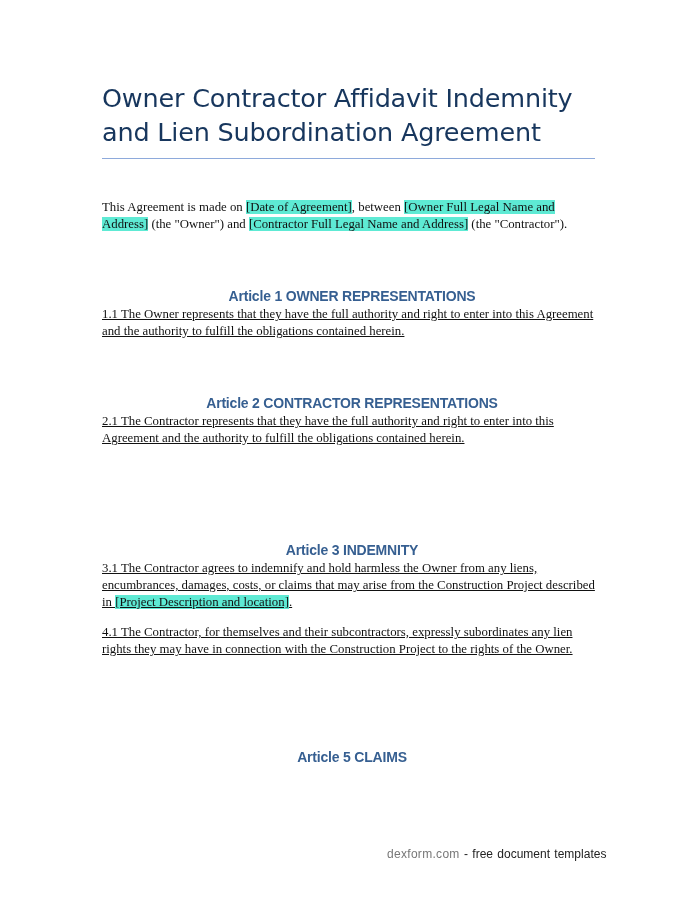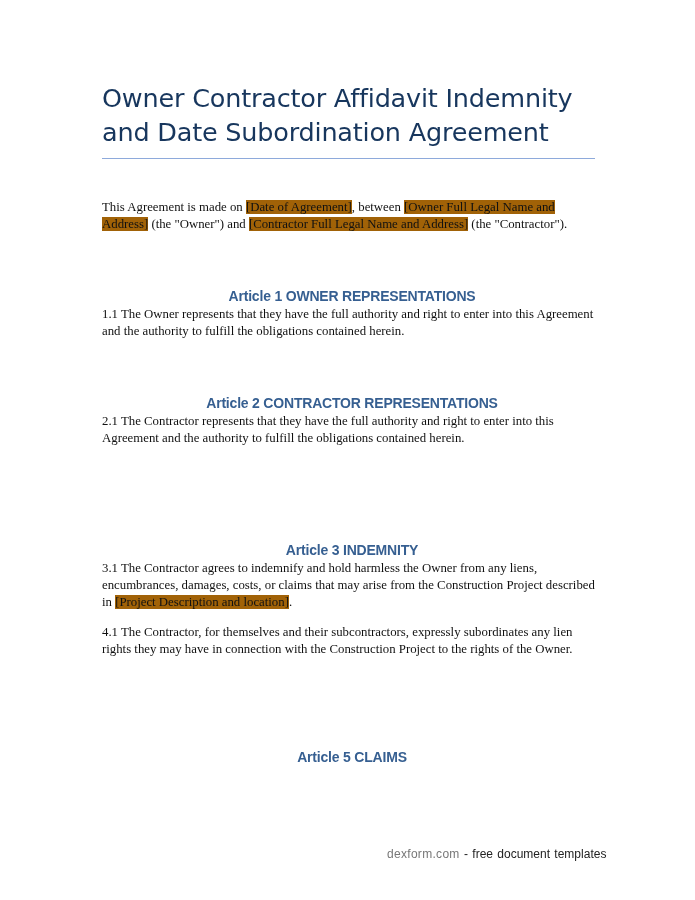--- a/index.html
+++ b/index.html
@@ -45,21 +45,21 @@
       left: 102px;
       top: 199px;
       width: 500px;
       font-family: "Liberation Serif", serif;
       font-size: 12.8px;
       line-height: 17px;
       color: #111111;
       margin: 0;
     }
     .hl {
-      background: #a16207;
+      background: #5eead4;
     }
     .article {
       position: absolute;
       left: 102px;
       width: 500px;
     }
     .article-heading {
       font-family: "Liberation Sans", sans-serif;
       font-weight: bold;
       font-size: 14px;
@@ -68,20 +68,21 @@
       margin: 0 0 1px 0;
       letter-spacing: -0.2px;
       text-align: center;
     }
     .article-body {
       font-family: "Liberation Serif", serif;
       font-size: 12.8px;
       line-height: 17px;
       color: #111111;
       margin: 0;
+      text-decoration: underline;
     }
     .footer {
       position: absolute;
       left: 387px;
       top: 846px;
       font-family: "Liberation Sans", sans-serif;
       font-size: 12px;
       line-height: 16px;
       color: #222222;
       word-spacing: 1px;
@@ -91,21 +92,21 @@
       letter-spacing: 0.3px;
     }
   </style>
 </head>
 <body>
 
 <div class="page">
 
   <h1 class="title">
     <span>Owner Contractor Affidavit Indemnity</span><br>
-    <span>and Date Subordination Agreement</span>
+    <span>and Lien Subordination Agreement</span>
   </h1>
   <div class="title-rule"></div>
 
   <p class="intro"><span>This Agreement is made on </span><span class="hl">[Date of Agreement]</span><span>, between </span><span class="hl">[Owner Full Legal Name and Address]</span><span> (the "Owner") and </span><span class="hl">[Contractor Full Legal Name and Address]</span><span> (the "Contractor").</span></p>
 
   <div class="article" style="top:287px;">
     <h2 class="article-heading">Article 1 OWNER REPRESENTATIONS</h2>
     <p class="article-body">1.1 The Owner represents that they have the full authority and right to enter into this Agreement and the authority to fulfill the obligations contained herein.</p>
   </div>
 

